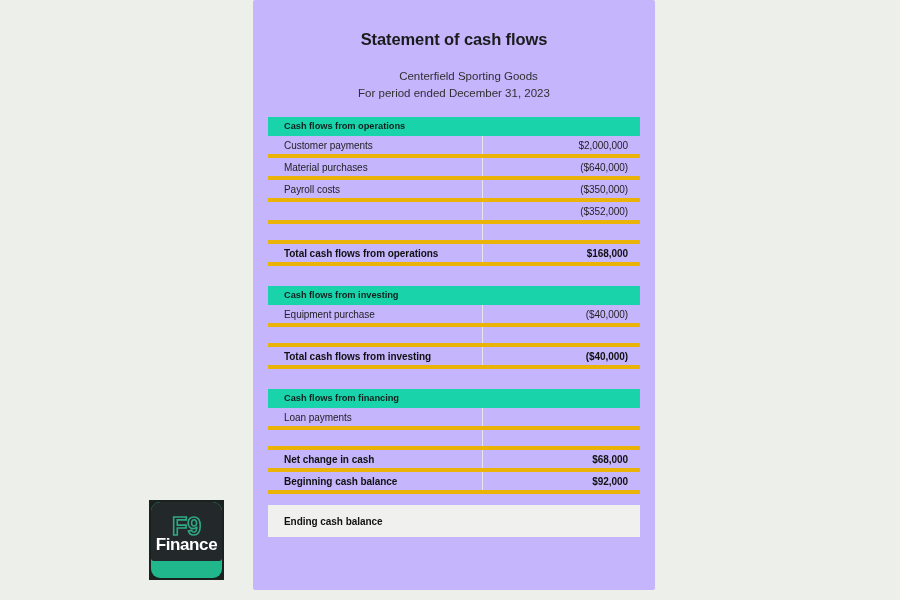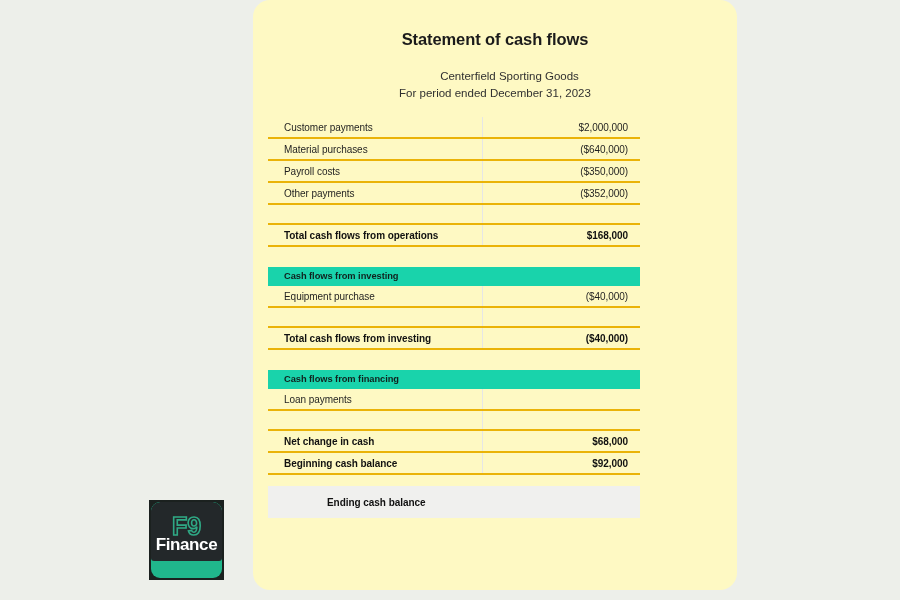--- a/index.html
+++ b/index.html
@@ -13,24 +13,24 @@
     font-family: "Liberation Sans", sans-serif;
     overflow: hidden;
     position: relative;
   }
 
   
   #statement-card {
     position: absolute;
     left: 253px;
     top: 0px;
-    width: 484px;
+    width: 402px;
     height: 590px;
-    background: #fef9c3;
-    border-radius: 17px;
+    background: #c4b5fd;
+    border-radius: 2px;
     box-sizing: border-box;
     padding: 0;
   }
 
   
   .doc-title {
     margin: 0;
     padding-top: 30px;
     text-align: center;
     font-size: 16.5px;
@@ -73,21 +73,21 @@
     color: #10211d;
     padding-left: 16px;
     box-sizing: border-box;
     letter-spacing: -0.05px;
   }
 
   .row {
     position: relative;
     display: flex;
     height: 22px;
-    border-bottom: 2px solid #eab308;
+    border-bottom: 4px solid #eab308;
     box-sizing: border-box;
   }
   .row .label {
     width: 214px;
     box-sizing: border-box;
     padding-left: 16px;
     font-size: 10px;
     color: #1f1f1f;
     display: flex;
     align-items: center;
@@ -124,21 +124,20 @@
     color: #111111;
   }
 
   .gap { height: 20px; }
   .gap-small { height: 11px; }
 
   .row.ending {
     background: #f0f0ee;
     border-bottom: none;
     height: 32px;
-    padding-left: 43px;
   }
   .row.ending .label,
   .row.ending .value {
     font-weight: bold;
     font-size: 10px;
     color: #111111;
   }
   .row.ending .value { padding-right: 12px; }
 
   
@@ -200,35 +199,35 @@
 
 <div id="statement-card">
 
   <h1 class="doc-title">Statement of cash flows</h1>
   <p class="doc-subtitle">Centerfield Sporting Goods</p>
   <p class="doc-subtitle-line2">For period ended December 31, 2023</p>
 
   <div id="cashflow-table">
 
     <div class="section-block">
+      <div class="section-header">Cash flows from operations</div>
 
       <div class="row divided">
         <div class="label">Customer payments</div>
         <div class="value">$2,000,000</div>
       </div>
       <div class="row divided">
         <div class="label">Material purchases</div>
         <div class="value">($640,000)</div>
       </div>
       <div class="row divided">
         <div class="label">Payroll costs</div>
         <div class="value">($350,000)</div>
       </div>
       <div class="row divided">
-        <div class="label">Other payments</div>
         <div class="value">($352,000)</div>
       </div>
 
       <div class="row spacer divided">
         <div class="label"></div>
         <div class="value"></div>
       </div>
 
       <div class="row total divided">
         <div class="label">Total cash flows from operations</div>

